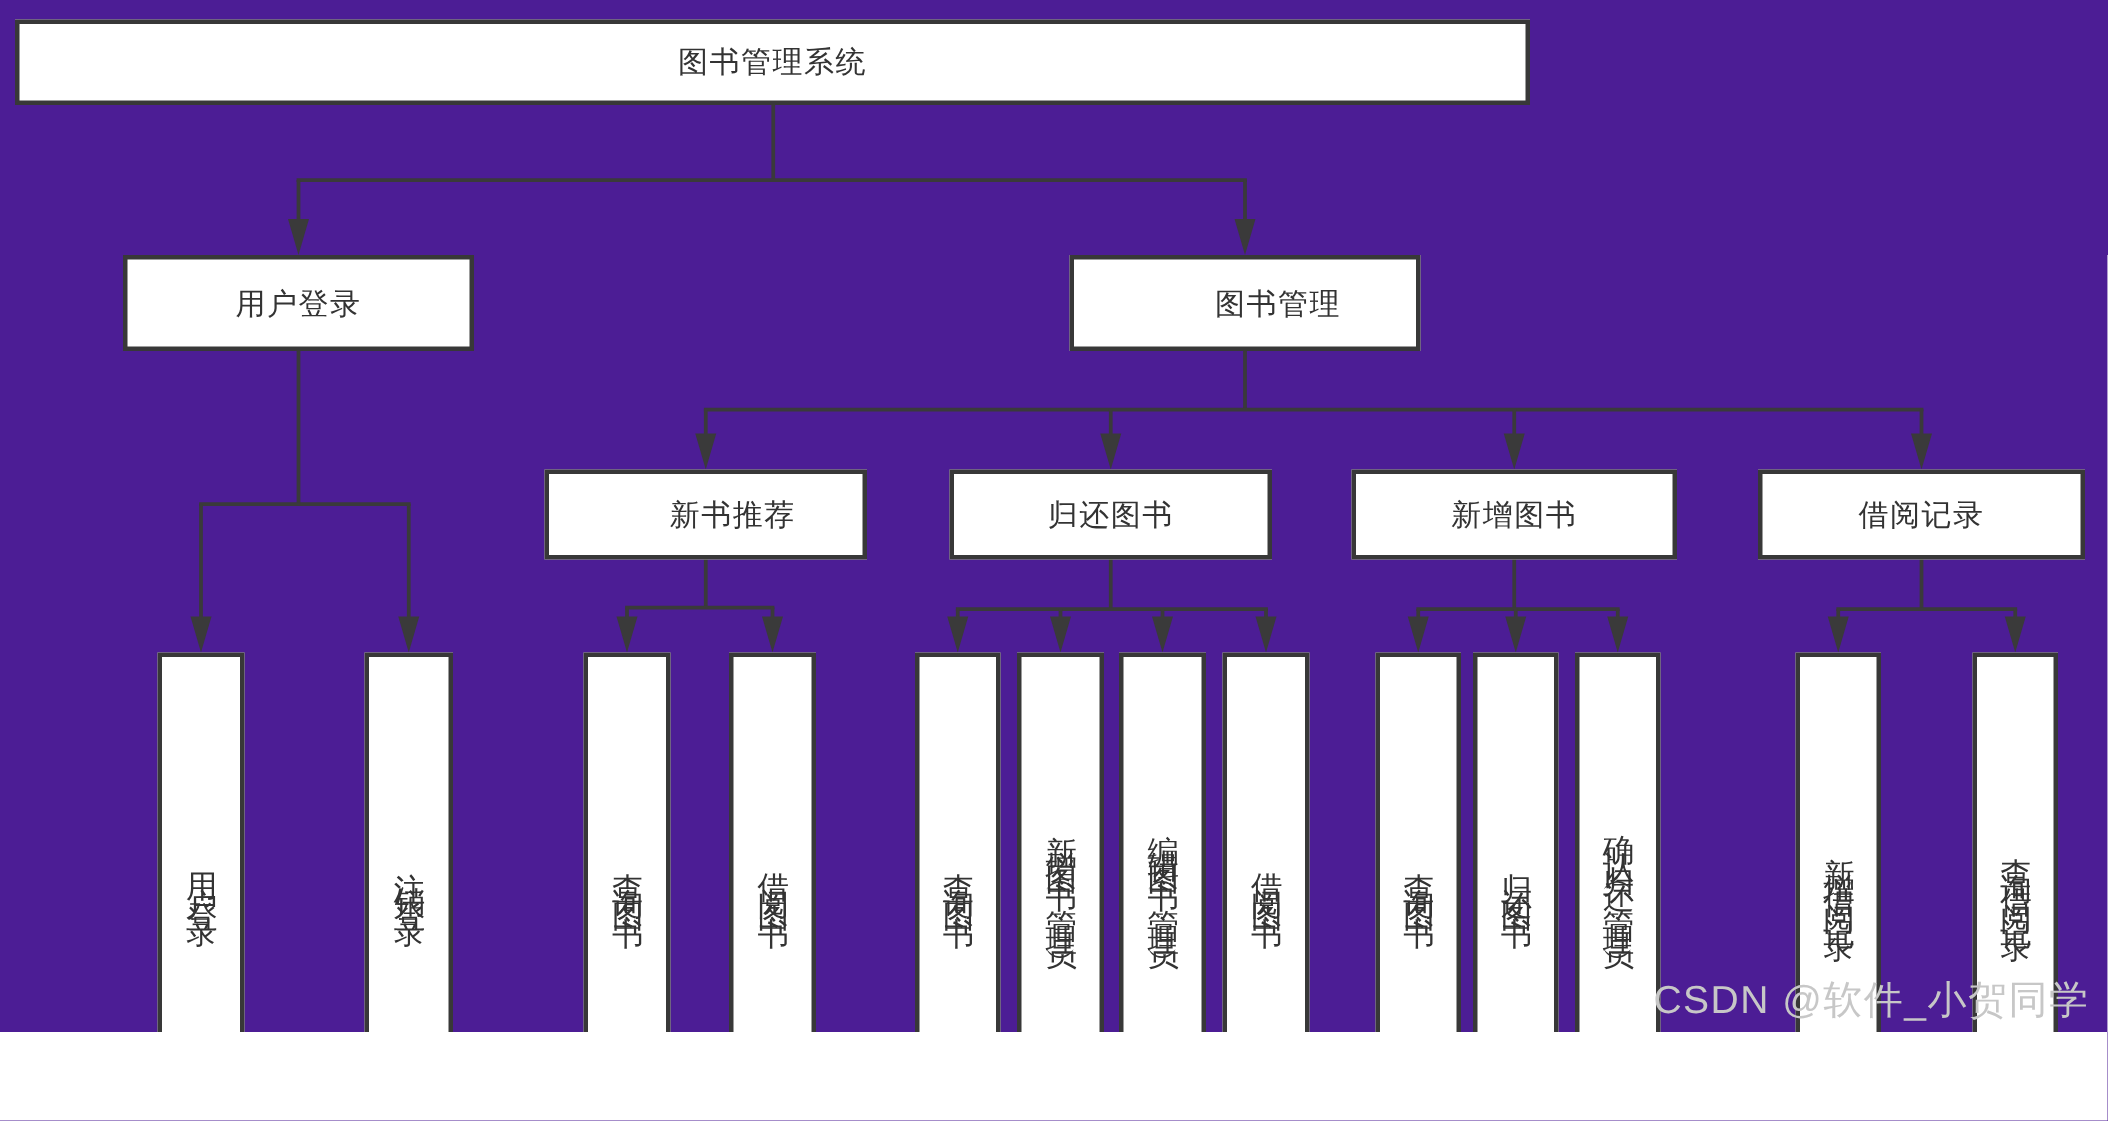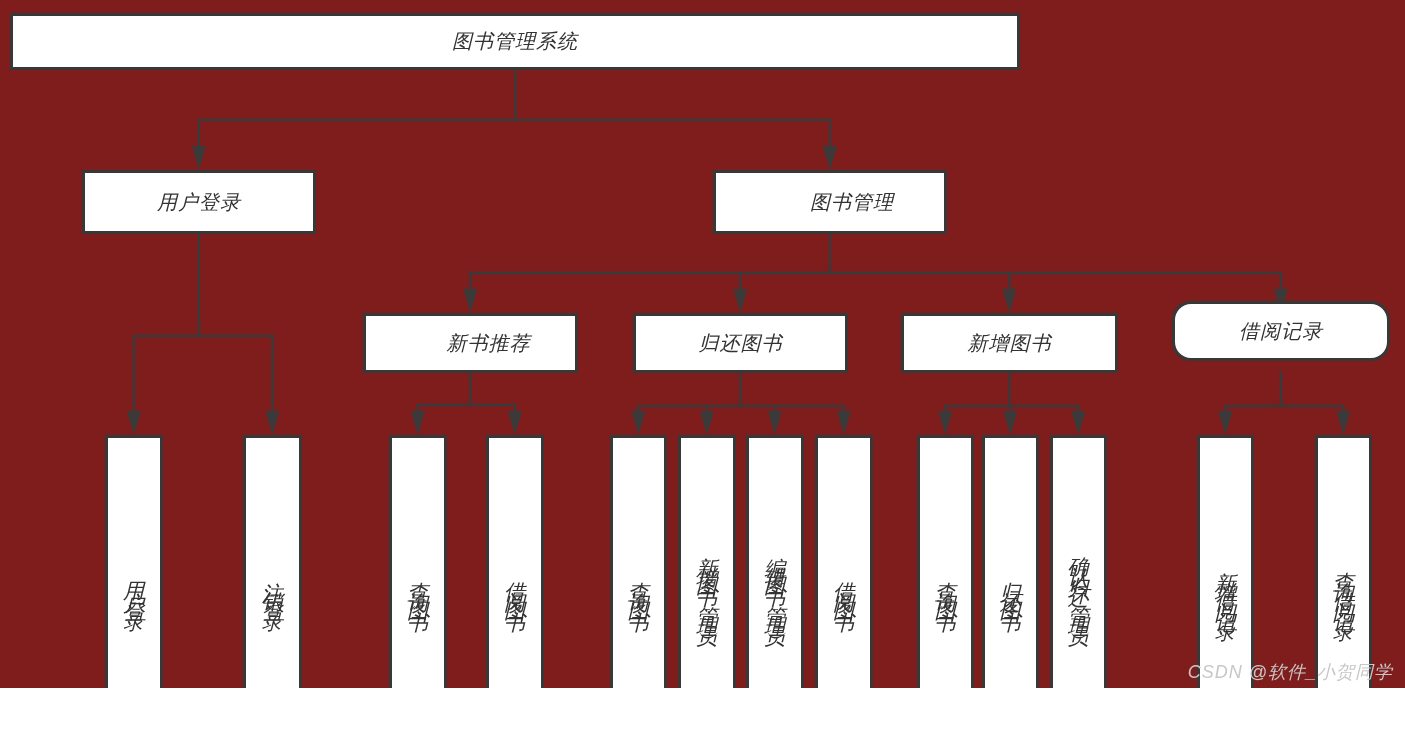--- a/index.html
+++ b/index.html
@@ -5,23 +5,22 @@
   html, body {
     margin: 0;
     padding: 0;
     background: #ffffff;
     font-family: "Liberation Sans", "DejaVu Sans", sans-serif;
   }
   #canvas {
     position: relative;
     width: 1405px;
     height: 688px;
-    background: #7f1d1d;
+    background: #4c1d95;
     overflow: hidden;
-    font-style: italic;
   }
   #connector-svg {
     position: absolute;
     left: 0;
     top: 0;
     width: 1405px;
     height: 747px;
   }
   .node {
     position: absolute;
@@ -42,21 +41,21 @@
     writing-mode: vertical-rl;
     text-orientation: mixed;
     font-size: 21px;
     letter-spacing: 10px;
     line-height: 1;
   }
   #watermark {
     position: absolute;
     right: 12px;
     bottom: 4px;
-    font-size: 18px;
+    font-size: 26px;
     color: #c7c7c7;
     letter-spacing: 1px;
     white-space: nowrap;
   }
 </style>
 </head>
 <body>
 
 <div id="canvas">
   <svg id="connector-svg" xmlns="http://www.w3.org/2000/svg" viewBox="0 0 1405 747">
@@ -125,21 +124,21 @@
       </div>
       <div class="node horizontal" style="left: 363px; top: 313px; width: 215px; height: 60px; padding-left: 36px;">
         <span class="label">新书推荐</span>
       </div>
       <div class="node horizontal" style="left: 633px; top: 313px; width: 215px; height: 60px;">
         <span class="label">归还图书</span>
       </div>
       <div class="node horizontal" style="left: 901px; top: 313px; width: 217px; height: 60px;">
         <span class="label">新增图书</span>
       </div>
-      <div class="node horizontal" style="left: 1172px; top: 301px; width: 218px; height: 60px; border-radius: 19px;">
+      <div class="node horizontal" style="left: 1172px; top: 313px; width: 218px; height: 60px;">
         <span class="label">借阅记录</span>
       </div>
       <div class="node vertical" style="left: 105px; top: 435px; width: 58px; height: 300px;">
         <span class="label">用户登录</span>
       </div>
       <div class="node vertical" style="left: 243px; top: 435px; width: 59px; height: 300px;">
         <span class="label">注销登录</span>
       </div>
       <div class="node vertical" style="left: 389px; top: 435px; width: 58px; height: 300px;">
         <span class="label">查询图书</span>

